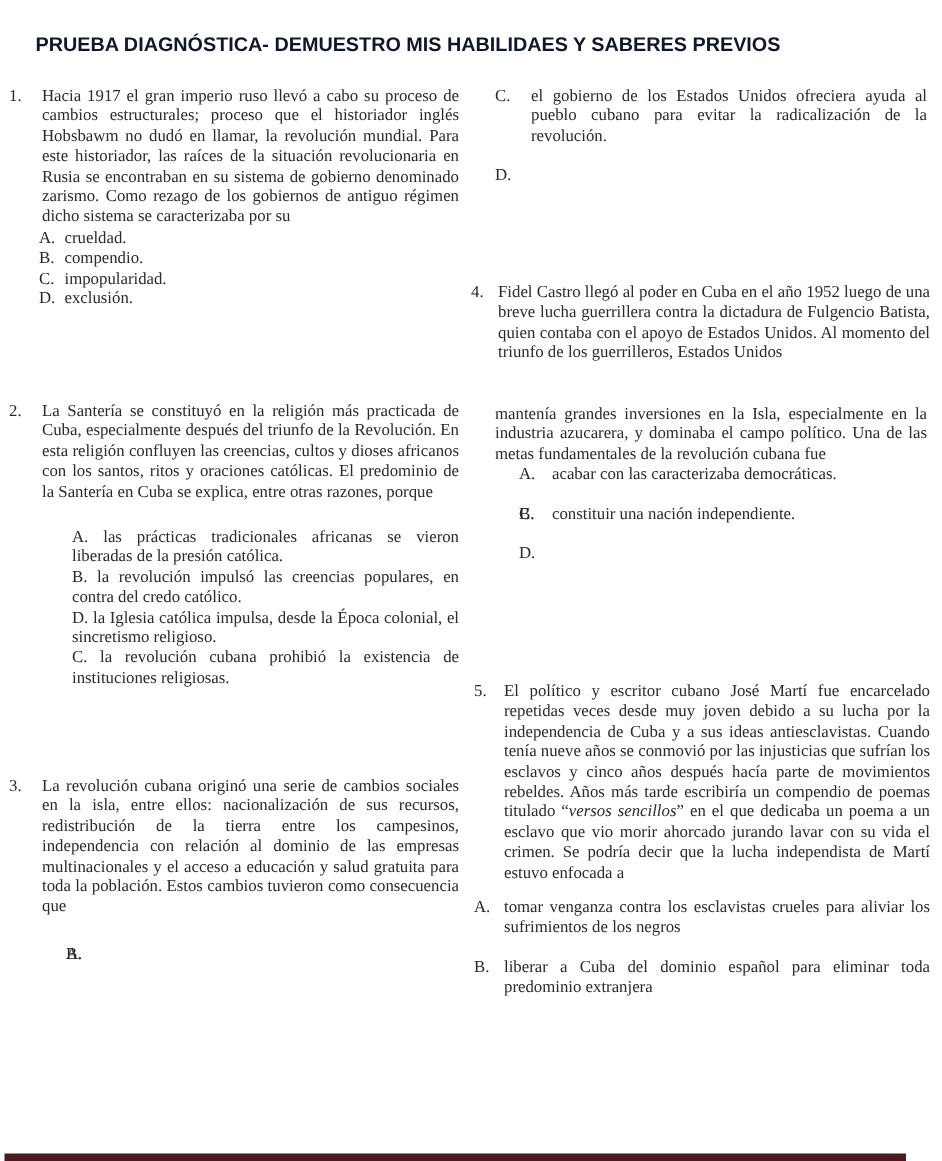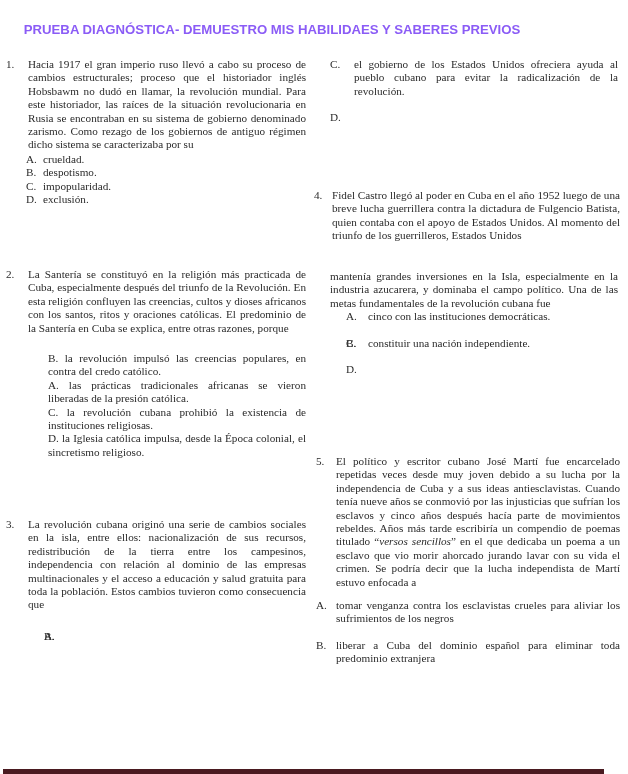--- a/index.html
+++ b/index.html
@@ -3,21 +3,21 @@
   <meta charset="utf-8">
   <style>
     html, body { margin: 0; padding: 0; background: #ffffff; }
     body {
       width: 628px; height: 774px; position: relative; overflow: hidden;
       font-family: "Liberation Serif", serif; color: #2a2a2a;
     }
     .title {
       position: absolute; left: 0; top: 22px; width: 544px; text-align: center;
       font-family: "Liberation Sans", sans-serif; font-weight: bold; font-size: 13.2px;
-      color: #8b5cf6; letter-spacing: 0;
+      color: #0f172a; letter-spacing: 0;
     }
     .col { position: absolute; font-size: 11.2px; line-height: 13.4px; }
     .col.left { left: 6px; width: 300px; }
     .col.right { left: 330px; width: 290px; }
     .blk { position: absolute; }
     .q { position: relative; padding-left: 22px; text-align: justify; }
     .q .num { position: absolute; left: 0; top: 0; }
     .opt { position: relative; text-align: justify; }
     .opt .lt { position: absolute; left: 0; top: 0; }
     .just { text-align: justify; text-align-last: left; }
@@ -39,54 +39,54 @@
       <span class="num">1.</span>
       <span>Hacia 1917 el gran imperio ruso llevó a cabo su proceso de cambios estructurales; proceso que el historiador inglés Hobsbawm no dudó en llamar, la revolución mundial. Para este historiador, las raíces de la situación revolucionaria en Rusia se encontraban en su sistema de gobierno denominado zarismo. Como rezago de los gobiernos de antiguo régimen dicho sistema se caracterizaba por su</span>
     </div>
     <div style="margin-left:20px; margin-top:1px;">
       <div class="opt" style="padding-left:17px;">
         <span class="lt">A.</span>
         <span>crueldad.</span>
       </div>
       <div class="opt" style="padding-left:17px;">
         <span class="lt">B.</span>
-        <span>despotismo.</span>
+        <span>compendio.</span>
       </div>
       <div class="opt" style="padding-left:17px;">
         <span class="lt">C.</span>
         <span>impopularidad.</span>
       </div>
       <div class="opt" style="padding-left:17px;">
         <span class="lt">D.</span>
         <span>exclusión.</span>
       </div>
     </div>
   </div>
 
   <div class="blk" style="top:268px; left:0; width:300px;">
     <div class="q just">
       <span class="num">2.</span>
       <span>La Santería se constituyó en la religión más practicada de Cuba, especialmente después del triunfo de la Revolución. En esta religión confluyen las creencias, cultos y dioses africanos con los santos, ritos y oraciones católicas. El predominio de la Santería en Cuba se explica, entre otras razones, porque</span>
     </div>
     <div style="margin-left:42px; margin-top:17px; width:258px;">
       <div class="opt just">
+        <span>A.</span>
+        <span>las prácticas tradicionales africanas se vieron liberadas de la presión católica.</span>
+      </div>
+      <div class="opt just">
         <span>B.</span>
         <span>la revolución impulsó las creencias populares, en contra del credo católico.</span>
       </div>
       <div class="opt just">
-        <span>A.</span>
-        <span>las prácticas tradicionales africanas se vieron liberadas de la presión católica.</span>
+        <span>D.</span>
+        <span>la Iglesia católica impulsa, desde la Época colonial, el sincretismo religioso.</span>
       </div>
       <div class="opt just">
         <span>C.</span>
         <span>la revolución cubana prohibió la existencia de instituciones religiosas.</span>
-      </div>
-      <div class="opt just">
-        <span>D.</span>
-        <span>la Iglesia católica impulsa, desde la Época colonial, el sincretismo religioso.</span>
       </div>
     </div>
   </div>
 
   <div class="blk" style="top:518px; left:0; width:300px;">
     <div class="q just">
       <span class="num">3.</span>
       <span>La revolución cubana originó una serie de cambios sociales en la isla, entre ellos: nacionalización de sus recursos, redistribución de la tierra entre los campesinos, independencia con relación al dominio de las empresas multinacionales y el acceso a educación y salud gratuita para toda la población. Estos cambios tuvieron como consecuencia que</span>
     </div>
     <div style="margin-left:38px; margin-top:18px; width:262px;">
@@ -116,21 +116,21 @@
     <div class="q just" style="padding-left:18px;">
       <span class="num">4.</span>
       <span>Fidel Castro llegó al poder en Cuba en el año 1952 luego de una breve lucha guerrillera contra la dictadura de Fulgencio Batista, quien contaba con el apoyo de Estados Unidos. Al momento del triunfo de los guerrilleros, Estados Unidos</span>
     </div>
   </div>
   <div class="blk" style="top:270px; left:0; width:288px;">
     <div class="just">mantenía grandes inversiones en la Isla, especialmente en la industria azucarera, y dominaba el campo político. Una de las metas fundamentales de la revolución cubana fue</div>
     <div style="margin-left:16px;">
       <div class="opt" style="padding-left:22px;">
         <span class="lt">A.</span>
-        <span>cinco con las instituciones democráticas.</span>
+        <span>acabar con las caracterizaba democráticas.</span>
       </div>
       <div class="opt" style="padding-left:22px; margin-top:13px;">
         <span class="lt">B.</span>
       </div>
       <div class="opt" style="padding-left:22px; margin-top:13px;">
         <span class="lt">C.</span>
         <span>constituir una nación independiente.</span>
       </div>
       <div class="opt" style="padding-left:22px; margin-top:13px;">
         <span class="lt">D.</span>

